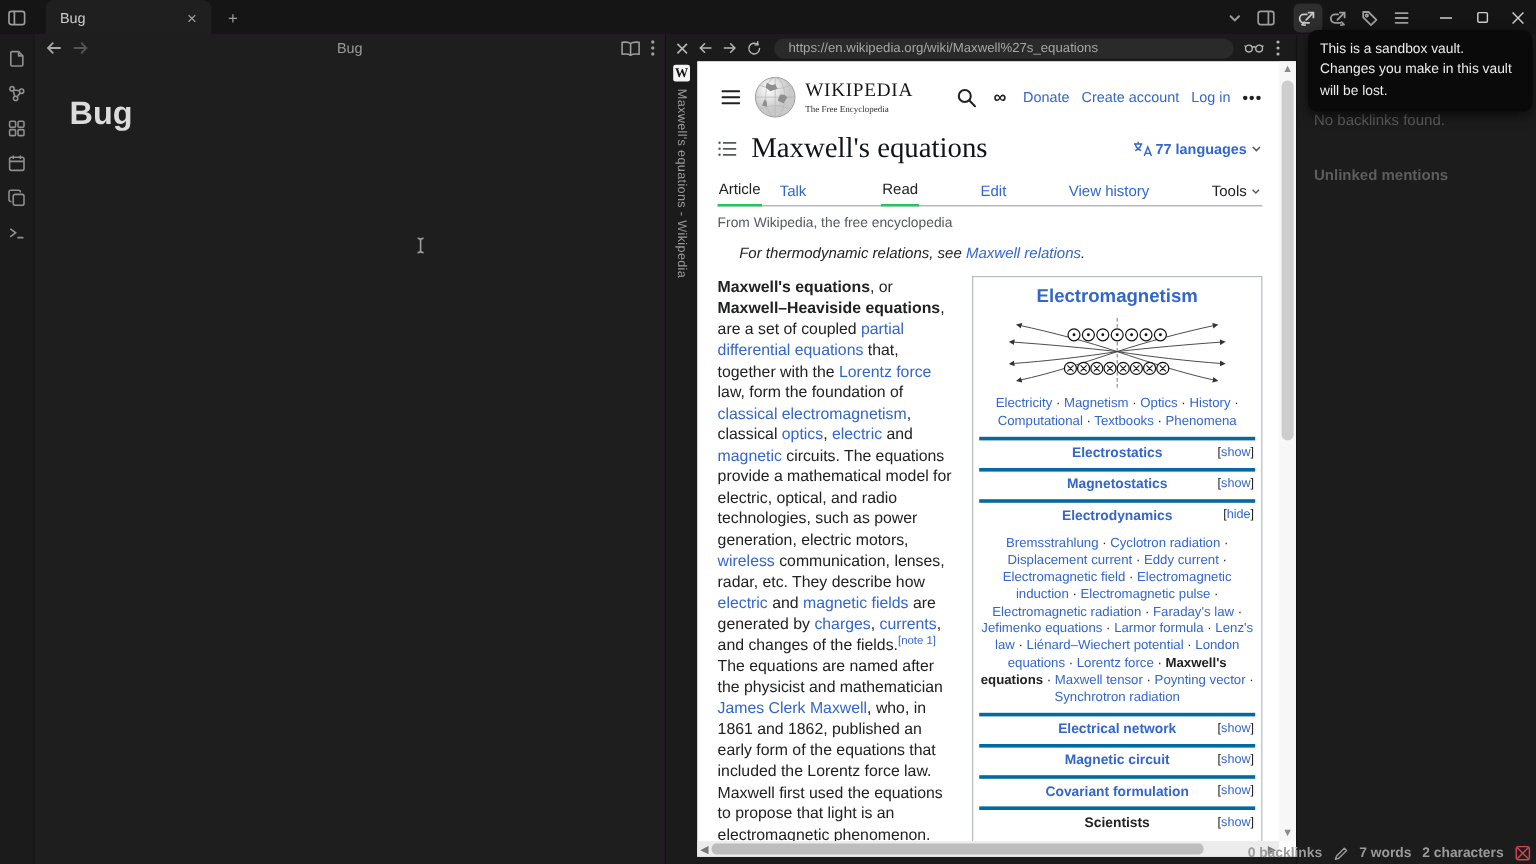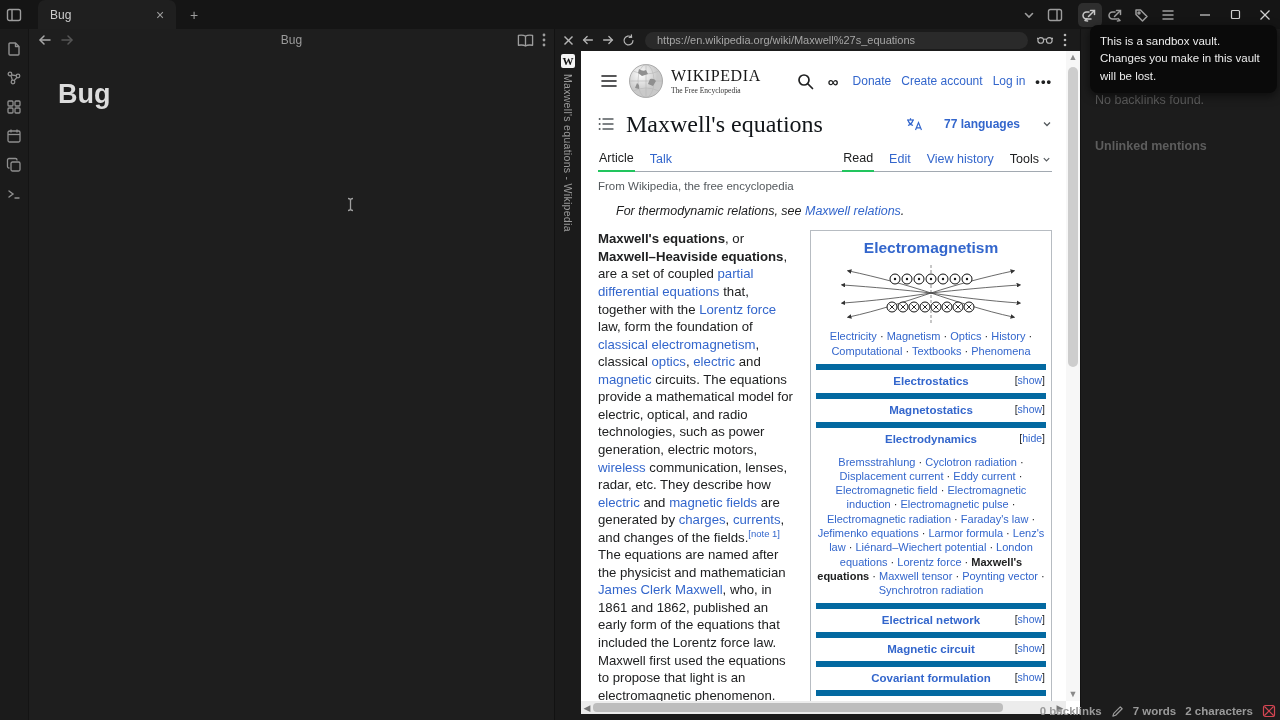--- a/index.html
+++ b/index.html
@@ -59,44 +59,44 @@
   .wk-logo{display:flex;align-items:center;gap:7px;}
   .wk-wordmark{font-family:"Liberation Serif",serif;font-size:16px;letter-spacing:.6px;color:#161616;font-variant:small-caps;line-height:1;}
   .wk-tagline{font-family:"Liberation Serif",serif;font-size:7.5px;color:#333;margin-top:2px;}
   .wk-hdr-right{margin-left:auto;display:flex;align-items:center;gap:10px;}
   .wk-navlink{font-size:12px;color:#3366cc;white-space:nowrap;}
   .inf{font-size:15px;font-weight:bold;color:#202122;line-height:1;}
   .wk-ellipsis{font-size:13px;font-weight:bold;color:#202122;letter-spacing:1px;}
 
   .wk-titlerow{display:flex;align-items:center;margin-top:8px;}
   .wk-title{font-family:"Liberation Serif",serif;font-size:24px;color:#101418;margin-left:12px;line-height:1.1;}
-  .wk-lang{margin-left:auto;display:flex;align-items:center;gap:22px;}
+  .wk-lang{margin-left:auto;display:flex;align-items:center;gap:3px;}
   .wk-lang-label{font-size:12px;font-weight:bold;color:#3366cc;}
 
   .wk-tabs{display:flex;align-items:flex-end;border-bottom:1px solid #a2a9b1;margin-top:10px;font-size:12.5px;height:24px;}
   .wk-tab{padding:0 1px 5px;margin-right:14px;color:#3366cc;}
   .wk-tab.active{color:#202122;border-bottom:2px solid #22c55e;margin-bottom:-1px;}
-  .wk-tabs-right{margin-left:auto;display:flex;align-items:flex-end;}
+  .wk-tabs-right{margin-left:auto;display:flex;align-items:flex-end;gap:36px;}
   .wk-tab.tools{color:#202122;display:flex;align-items:center;gap:3px;margin-right:0;}
 
   .wk-subtitle{font-size:11.5px;color:#54595d;margin-top:8px;}
   .hatnote{font-size:12.5px;font-style:italic;margin:12px 0 10px 18px;}
 
   .wiki-body{font-size:13.2px;line-height:1.33;}
   .wiki-body p{margin:12px 0 13px;}
   .wl{color:#3366cc;}
   .b{font-weight:bold;}
   .i{font-style:italic;}
   sup.ref{font-size:9.5px;line-height:0;}
 
   .infobox{float:right;width:242px;border:1px solid #b7bcc2;background:#fff;margin:0 0 10px 13px;padding:4px 5px 2px;box-sizing:border-box;font-size:11px;}
   .ib-title{text-align:center;font-size:15.5px;font-weight:bold;color:#3366cc;padding:3px 0 4px;}
   .ib-img{display:block;margin:0 auto 4px;}
   .ib-toplinks{text-align:center;font-size:11px;line-height:1.35;color:#3366cc;padding-bottom:5px;}
-  .ib-row{position:relative;border-top:6px solid #0369a1;padding:4px 0 4px;text-align:center;}
+  .ib-row{position:relative;border-top:3px solid #0369a1;padding:4px 0 4px;text-align:center;}
   .ib-label{font-size:11.5px;font-weight:bold;color:#3366cc;}
   .ib-label.plain{color:#202122;}
   .ib-toggle{position:absolute;right:1px;top:4px;font-size:10.5px;color:#202122;}
   .ib-toggle .tgl{color:#3366cc;}
   .ib-items{text-align:center;color:#3366cc;font-size:11px;line-height:1.3;padding:3px 0 5px;}
   .ib-items .cur{color:#202122;font-weight:bold;}
   .dot{color:#202122;}
 
   
   .right-pane{position:absolute;left:1080px;top:29px;right:0;bottom:0;background:#1c1c1c;border-left:1px solid #131313;box-sizing:border-box;}

